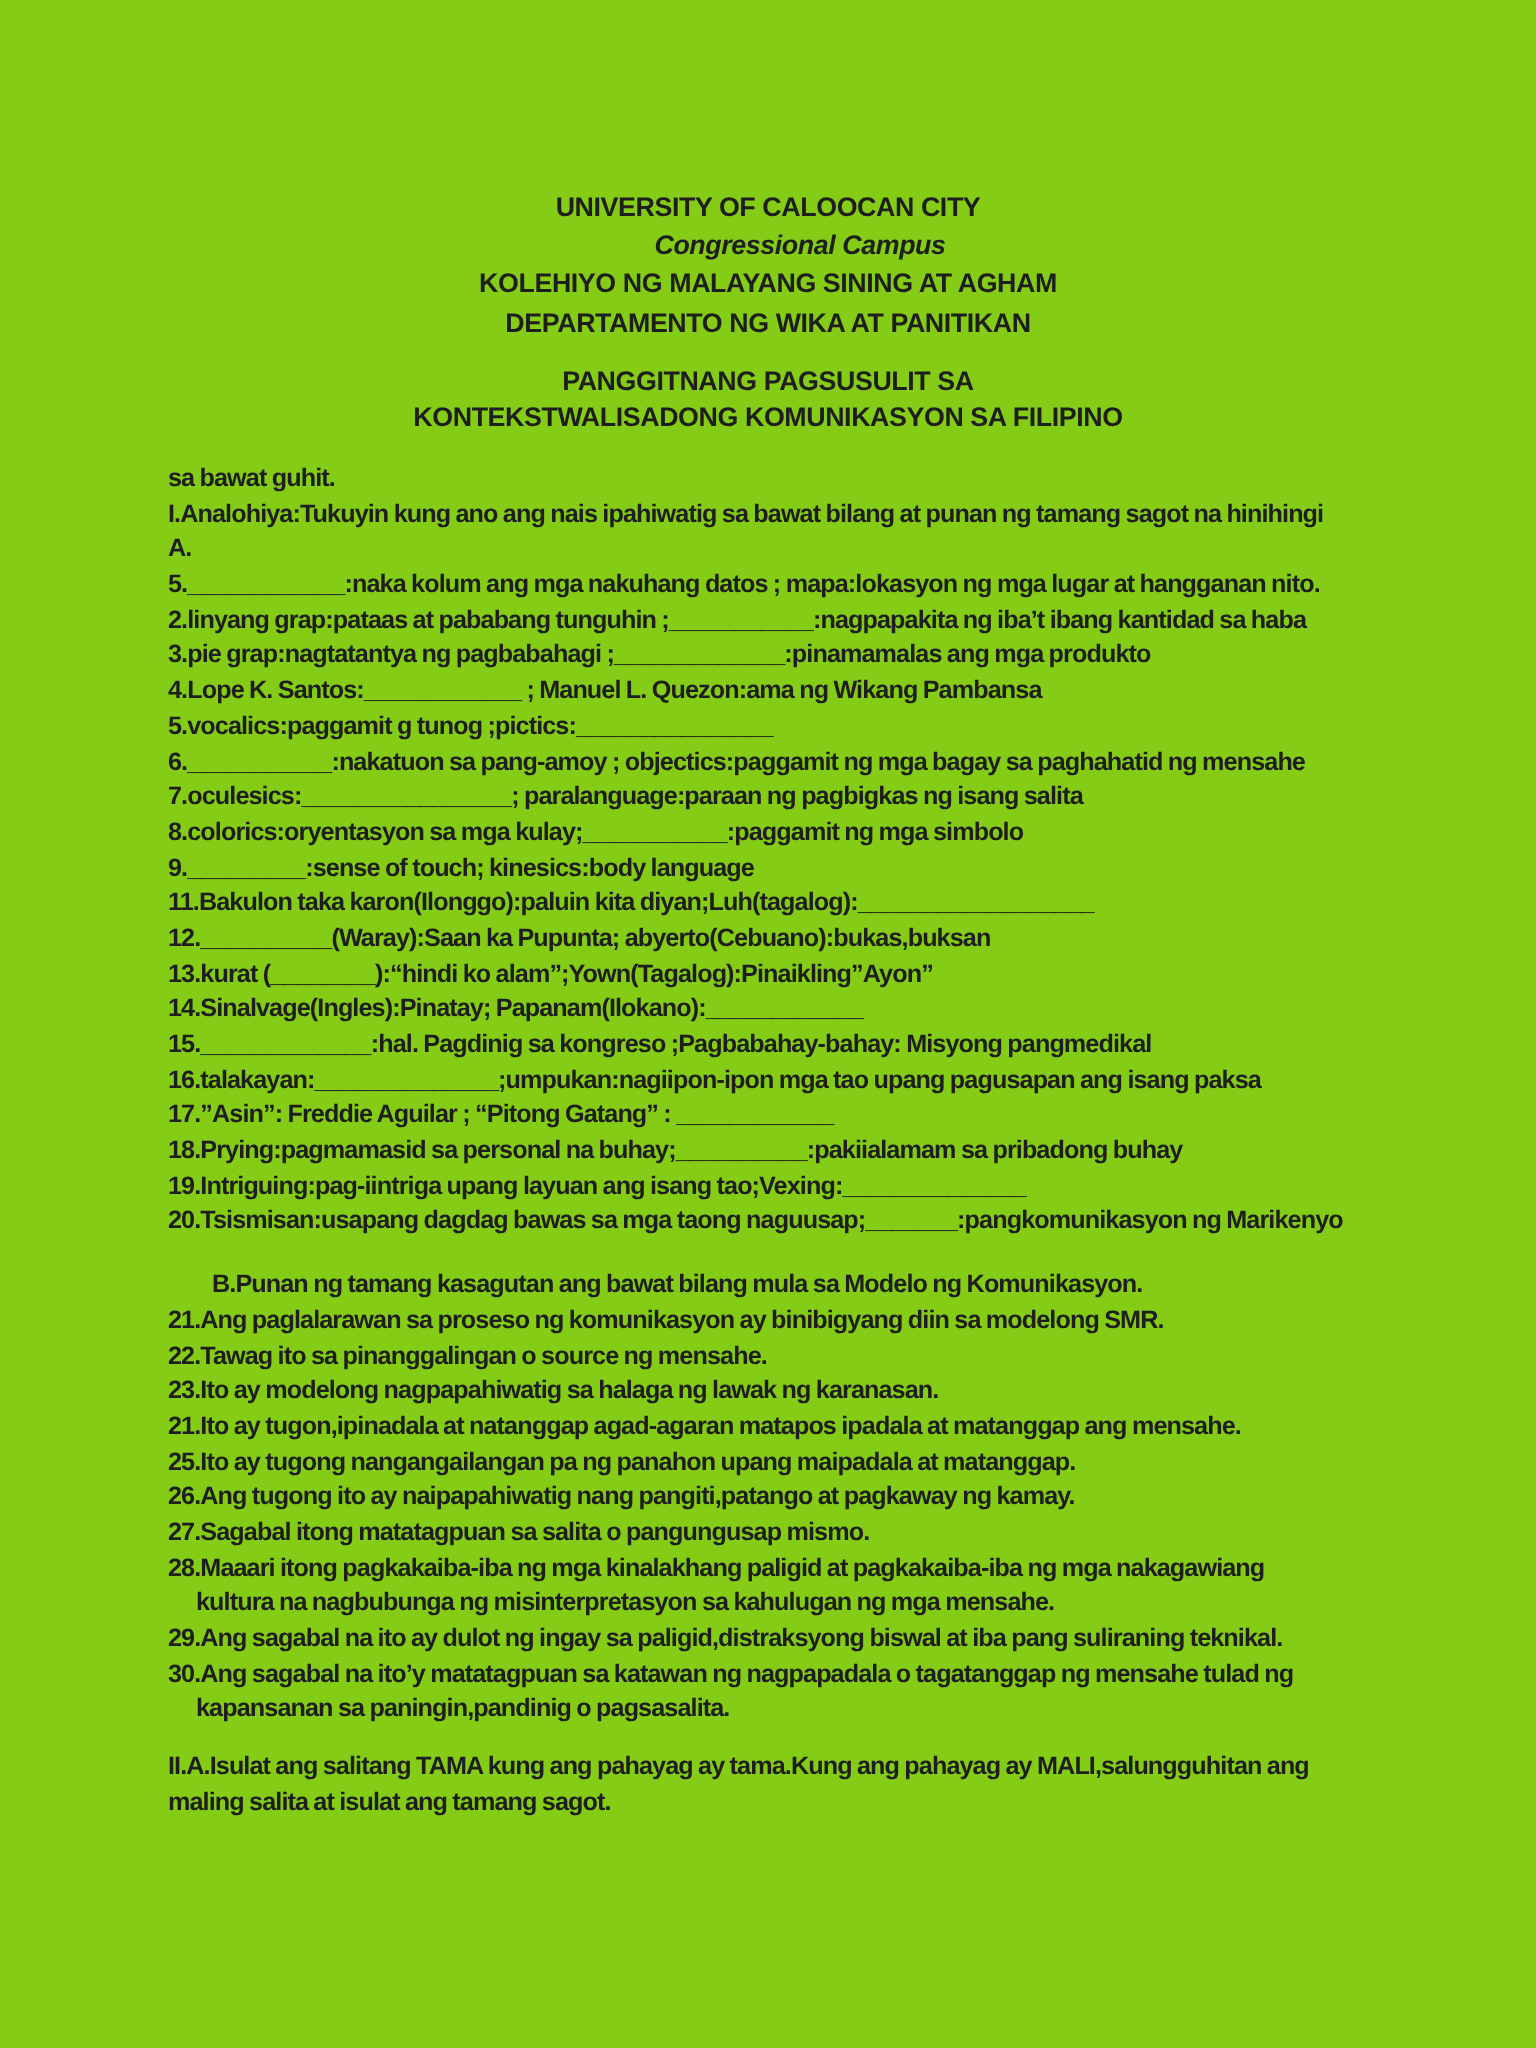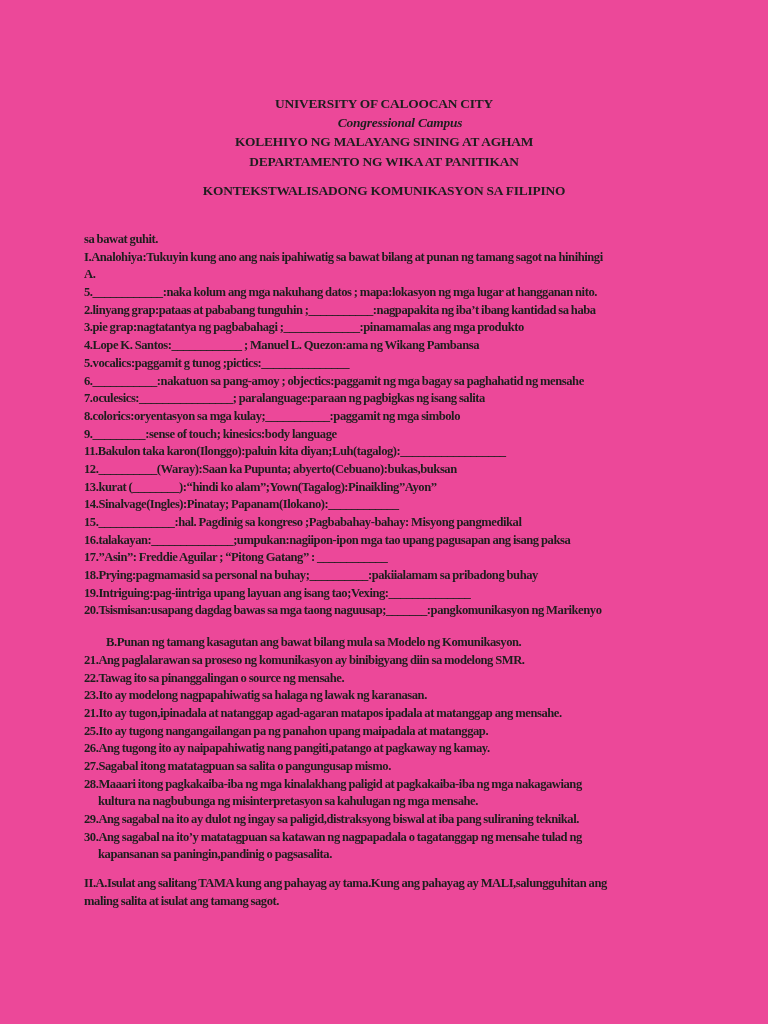--- a/index.html
+++ b/index.html
@@ -4,23 +4,23 @@
 <style>
   html, body {
     margin: 0;
     padding: 0;
     background: #ffffff;
   }
   .page {
     position: relative;
     width: 768px;
     height: 1024px;
-    background: #ec4899;
+    background: #84cc16;
     overflow: hidden;
-    font-family: Liberation Serif, serif;
+    font-family: Liberation Sans, sans-serif;
     font-weight: bold;
     color: #1e1e1e;
     -webkit-font-smoothing: antialiased;
   }
   .header-block {
     position: absolute;
     top: 94px;
     left: 0;
     width: 100%;
     text-align: center;
@@ -64,20 +64,21 @@
 <body>
 
 <div class="page">
   <div class="header-block" id="header-block">
       <div class="header-line">UNIVERSITY OF CALOOCAN CITY</div>
       <div class="header-line italic">Congressional Campus</div>
       <div class="header-line">KOLEHIYO NG MALAYANG SINING AT AGHAM</div>
       <div class="header-line">DEPARTAMENTO NG WIKA AT PANITIKAN</div>
     </div>
   <div class="title-block" id="title-block">
+      <div class="title-line">PANGGITNANG PAGSUSULIT SA</div>
       <div class="title-line">KONTEKSTWALISADONG KOMUNIKASYON SA FILIPINO</div>
     </div>
   <div class="body-block" id="body-block">
       <div class="text-line">sa bawat guhit.</div>
       <div class="text-line">I.Analohiya:Tukuyin kung ano ang nais ipahiwatig sa bawat bilang at punan ng tamang sagot na hinihingi</div>
       <div class="text-line">A.</div>
       <div class="text-line">5.____________:naka kolum ang mga nakuhang datos ; mapa:lokasyon ng mga lugar at hangganan nito.</div>
       <div class="text-line">2.linyang grap:pataas at pababang tunguhin ;___________:nagpapakita ng iba’t ibang kantidad sa haba</div>
       <div class="text-line">3.pie grap:nagtatantya ng pagbabahagi ;_____________:pinamamalas ang mga produkto</div>
       <div class="text-line">4.Lope K. Santos:____________ ; Manuel L. Quezon:ama ng Wikang Pambansa</div>

